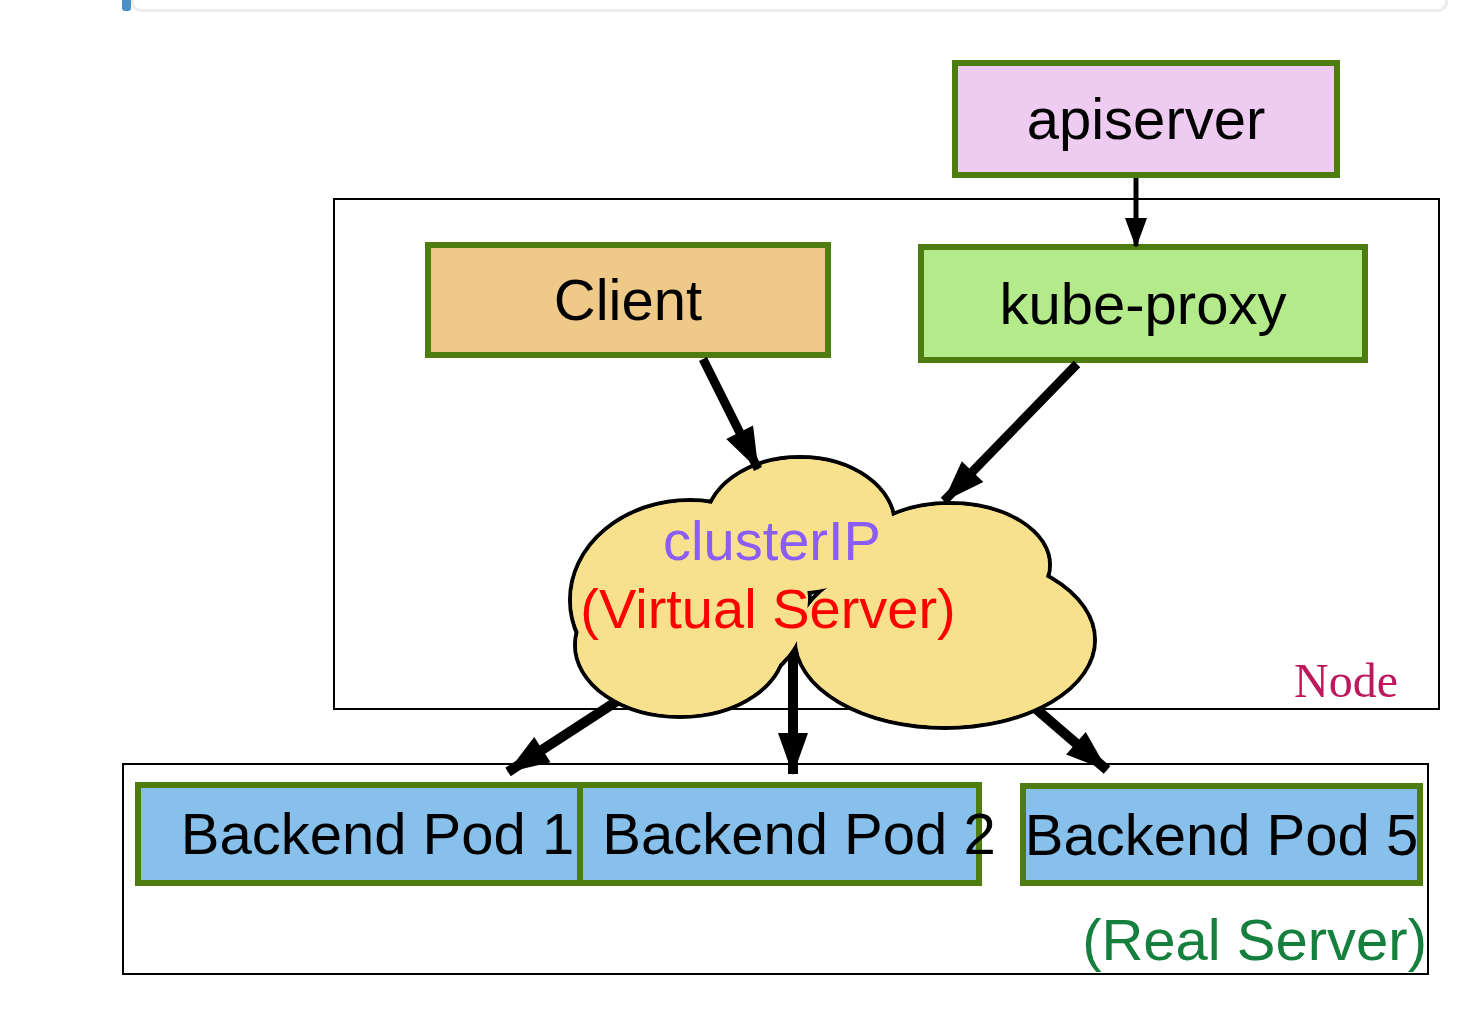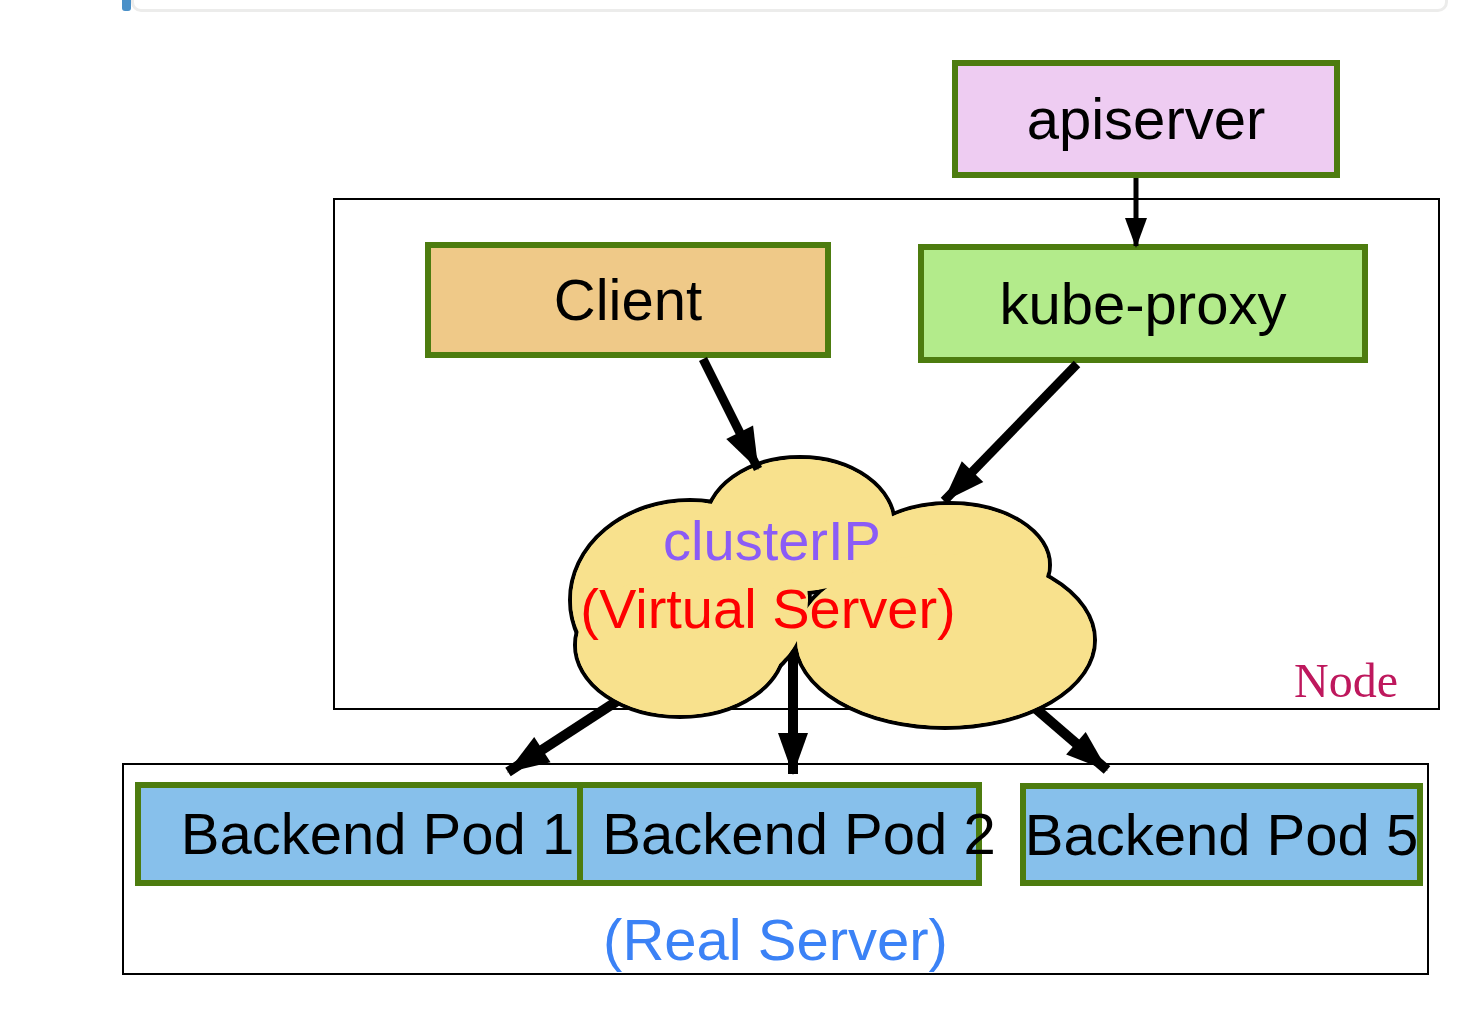--- a/index.html
+++ b/index.html
@@ -53,21 +53,21 @@
 <div id="canvas">
 
   <div id="top-accent" style="background: rgb(74, 144, 200);"></div>
   <div id="top-rule" style="border-color: rgb(236, 236, 235);"></div>
 
   <div class="container-box" style="left:333px;top:198px;width:1107px;height:512px;">
     <div id="node-label">Node</div>
   </div>
 
   <div class="container-box" style="left:122px;top:763px;width:1307px;height:212px;">
-    <div id="real-server-label" style="color: #3b82f6;">(Real Server)</div>
+    <div id="real-server-label" style="color: #15803d; text-align: right;">(Real Server)</div>
   </div>
 
   <div class="dbox" style="left: 952px; top: 60px; width: 388px; height: 118px; background: rgb(238, 204, 242);">
     <span>apiserver</span>
   </div>
 
   <div class="dbox" style="left: 425px; top: 242px; width: 406px; height: 116px; background: rgb(239, 201, 136);">
     <span>Client</span>
   </div>
 

